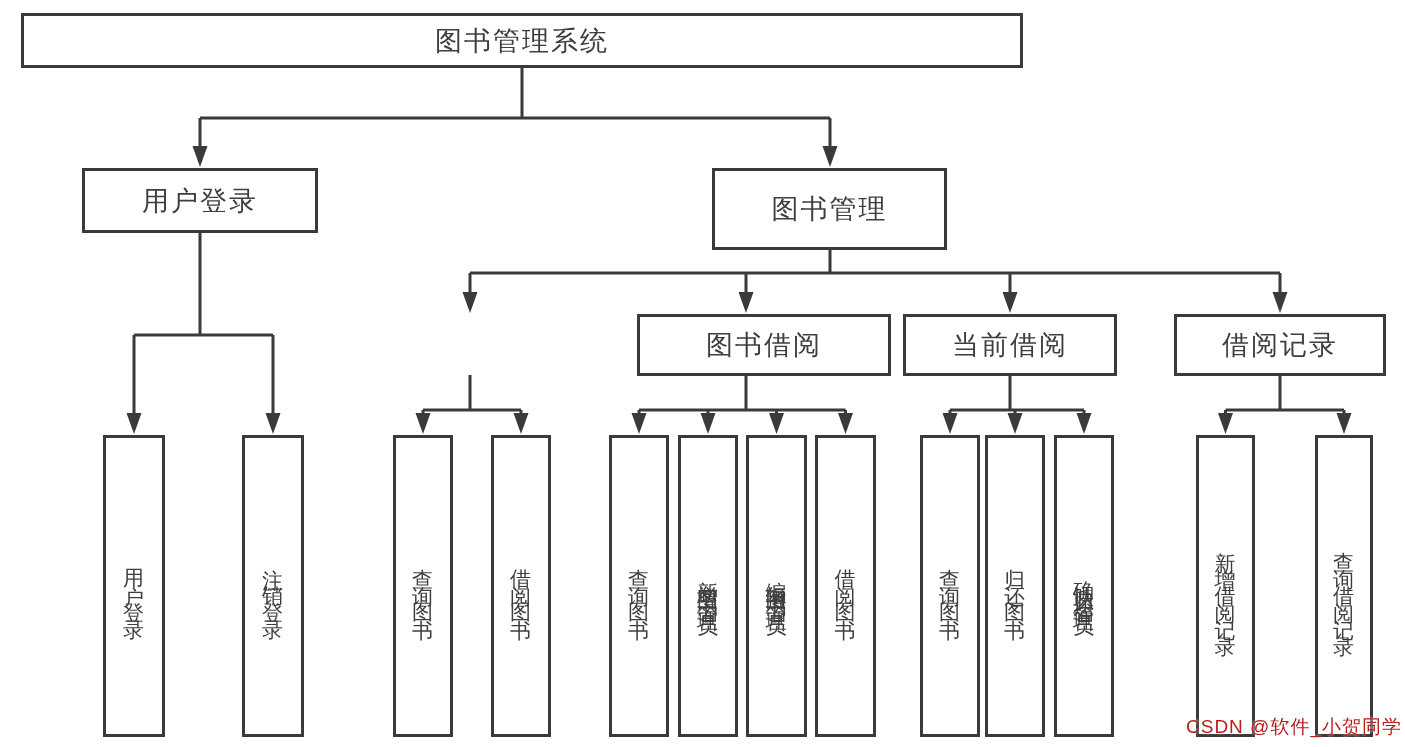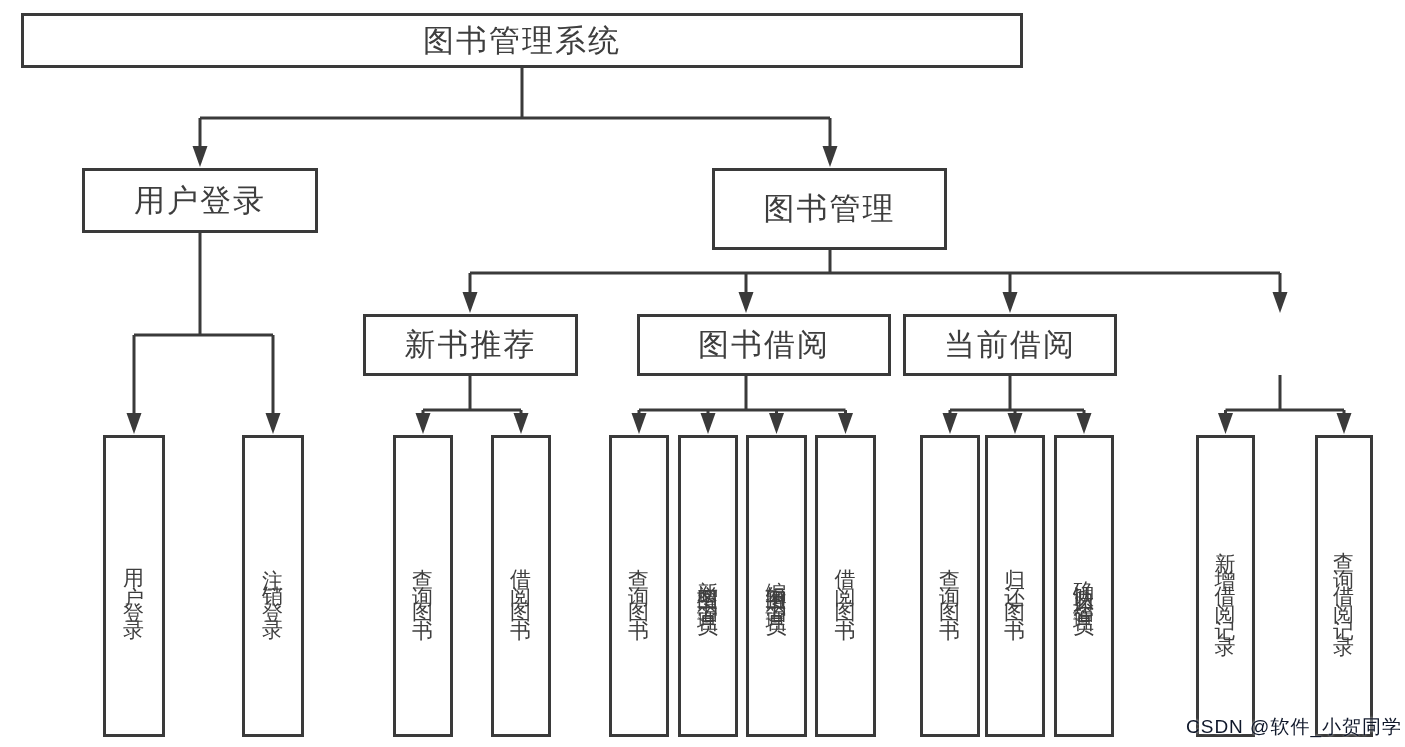--- a/index.html
+++ b/index.html
@@ -8,30 +8,30 @@
     font-family: "Liberation Sans", "DejaVu Sans", sans-serif;
   }
   .stage { position: absolute; left: 0; top: 0; width: 1405px; height: 747px; }
   svg.connectors { position: absolute; left: 0; top: 0; z-index: 0; }
   .node {
     position: absolute; box-sizing: border-box;
     border: 3px solid #3a3a3a; background: #ffffff; color: #3e3e3e;
     display: flex; align-items: center; justify-content: center;
     z-index: 1; text-align: center;
   }
-  .hlabel { font-size: 31px; letter-spacing: 2px; white-space: nowrap; font-family: Liberation Mono, monospace; }
+  .hlabel { font-size: 27px; letter-spacing: 2px; white-space: nowrap; font-family: Liberation Mono, monospace; }
   .vlabel {
     writing-mode: vertical-rl; text-orientation: mixed;
     font-size: 21px; line-height: 1;
   }
   .vshort { letter-spacing: 17px; }
   .vlong  { letter-spacing: 5px; }
   .watermark {
     position: absolute; left: 1186px; top: 714px; z-index: 3;
-    font-size: 19px; color: #0f172a; letter-spacing: 1px;
+    font-size: 19px; color: #b91c1c; letter-spacing: 1px;
     text-shadow: 0 0 3px #ffffff; white-space: nowrap;
   }
 </style>
 </head>
 <body>
 
 <div class="stage">
 
   <svg class="connectors" width="1405" height="747" viewBox="0 0 1405 747">
     <g stroke="#3a3a3a" stroke-width="3" fill="none">
@@ -64,23 +64,23 @@
       <polygon points="1218,413 1233,413 1225.5,434"></polygon>
       <polygon points="1336.5,413 1351.5,413 1344,434"></polygon>
     </g>
   </svg>
 
   <div class="node hlabel" style="left:21px; top:13px; width:1002px; height:55px;">图书管理系统</div>
 
   <div class="node hlabel" style="left:82px; top:168px; width:236px; height:65px;">用户登录</div>
   <div class="node hlabel" style="left:712px; top:168px; width:235px; height:82px;">图书管理</div>
 
-  <div class="node hlabel" style="left:363px; top:314px; width:215px; height:62px;">新书推荐</div>
   <div class="node hlabel" style="left:637px; top:314px; width:254px; height:62px;">图书借阅</div>
   <div class="node hlabel" style="left:903px; top:314px; width:214px; height:62px;">当前借阅</div>
+  <div class="node hlabel" style="left:1174px; top:314px; width:212px; height:62px;">借阅记录</div>
 
   <div class="node vlabel vshort" style="left:103px; top:435px; width:62px; height:302px;">用户登录</div>
   <div class="node vlabel vshort" style="left:242px; top:435px; width:62px; height:302px;">注销登录</div>
 
   <div class="node vlabel vshort" style="left:393px; top:435px; width:60px; height:302px;">查询图书</div>
   <div class="node vlabel vshort" style="left:491px; top:435px; width:60px; height:302px;">借阅图书</div>
 
   <div class="node vlabel vshort" style="left:609px; top:435px; width:60px; height:302px;">查询图书</div>
   <div class="node vlabel vlong" style="left:678px; top:435px; width:60px; height:302px;">新增图书（管理员）</div>
   <div class="node vlabel vlong" style="left:746px; top:435px; width:61px; height:302px;">编辑图书（管理员）</div>

